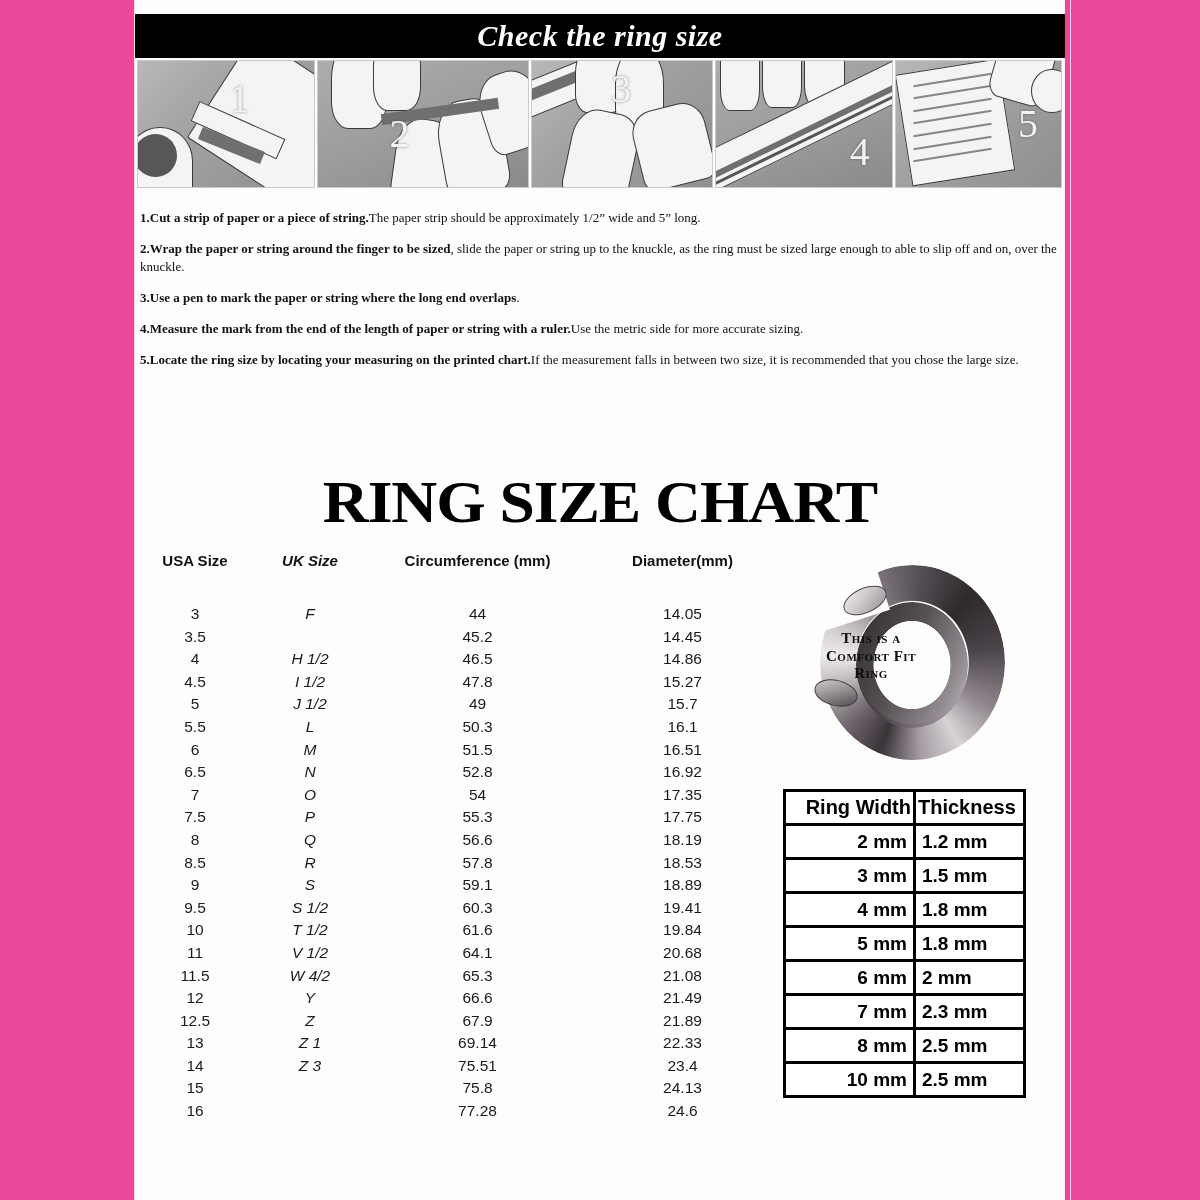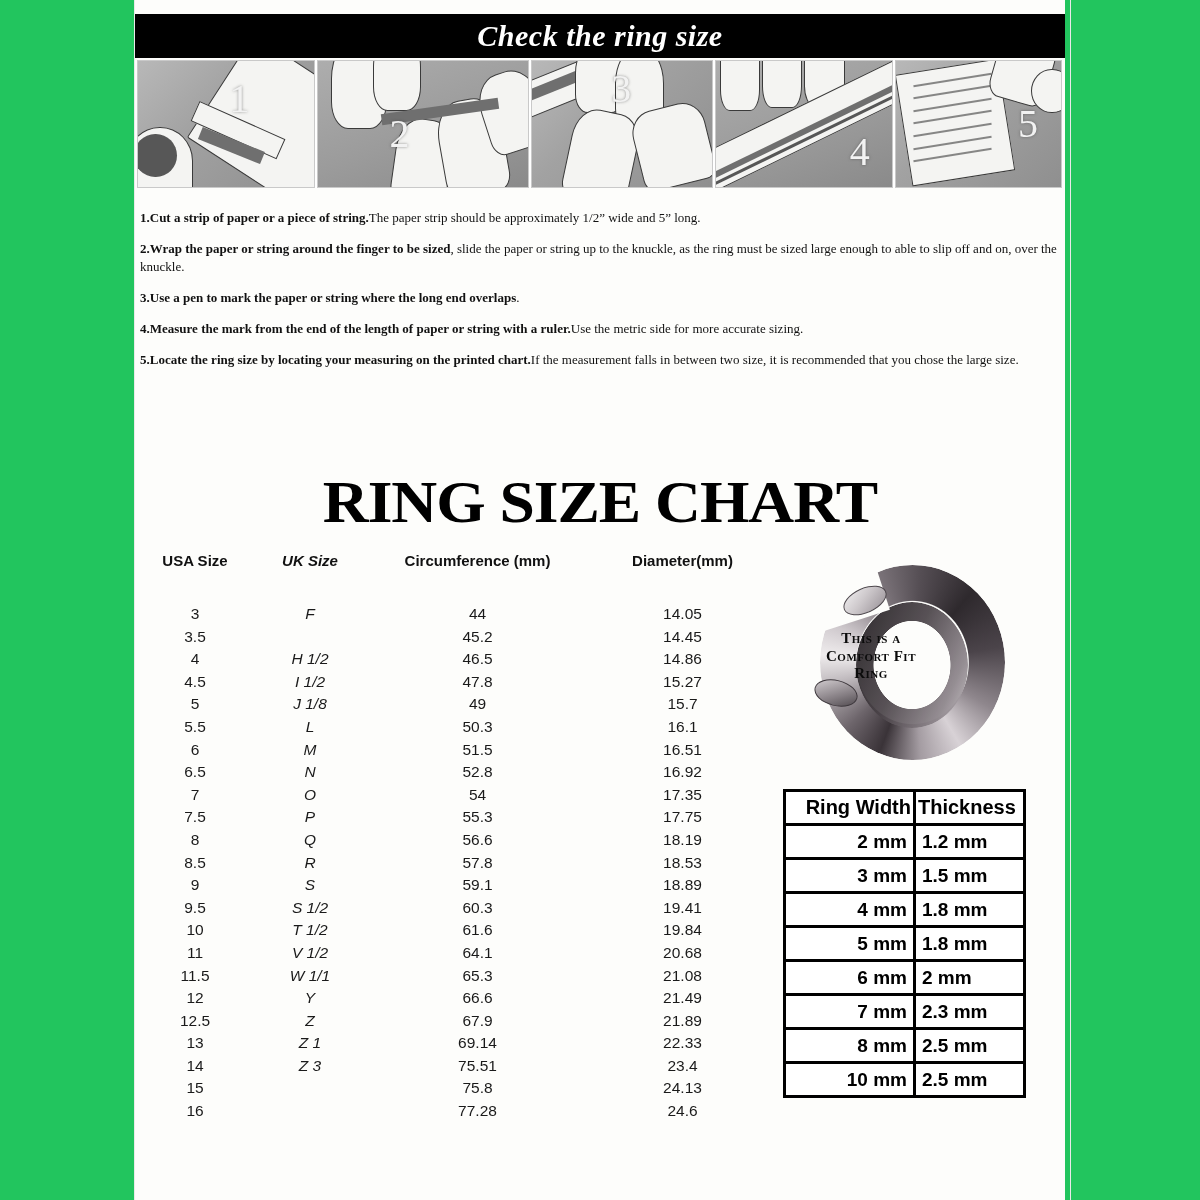--- a/index.html
+++ b/index.html
@@ -5,21 +5,21 @@
   html, body {
     margin: 0; padding: 0;
     width: 1200px; height: 1200px;
     background: #ffffff;
     font-family: "Liberation Sans", sans-serif;
     overflow: hidden;
   }
   #page {
     position: relative;
     width: 1200px; height: 1200px;
-    background: #22c55e;
+    background: #ec4899;
   }
   
   .frame-line {
     position: absolute;
     top: 0; bottom: 0;
     width: 1px;
     background: #e9e9e9;
   }
   .frame-left  { left: 134px; }
   .frame-right { left: 1070px; }
@@ -382,21 +382,21 @@
           <td class="col-diam">14.86</td>
         </tr>
         <tr>
           <td class="col-usa">4.5</td>
           <td class="col-uk">I 1/2</td>
           <td class="col-circ">47.8</td>
           <td class="col-diam">15.27</td>
         </tr>
         <tr>
           <td class="col-usa">5</td>
-          <td class="col-uk">J 1/8</td>
+          <td class="col-uk">J 1/2</td>
           <td class="col-circ">49</td>
           <td class="col-diam">15.7</td>
         </tr>
         <tr>
           <td class="col-usa">5.5</td>
           <td class="col-uk">L</td>
           <td class="col-circ">50.3</td>
           <td class="col-diam">16.1</td>
         </tr>
         <tr>
@@ -454,21 +454,21 @@
           <td class="col-diam">19.84</td>
         </tr>
         <tr>
           <td class="col-usa">11</td>
           <td class="col-uk">V 1/2</td>
           <td class="col-circ">64.1</td>
           <td class="col-diam">20.68</td>
         </tr>
         <tr>
           <td class="col-usa">11.5</td>
-          <td class="col-uk">W 1/1</td>
+          <td class="col-uk">W 4/2</td>
           <td class="col-circ">65.3</td>
           <td class="col-diam">21.08</td>
         </tr>
         <tr>
           <td class="col-usa">12</td>
           <td class="col-uk">Y</td>
           <td class="col-circ">66.6</td>
           <td class="col-diam">21.49</td>
         </tr>
         <tr>

